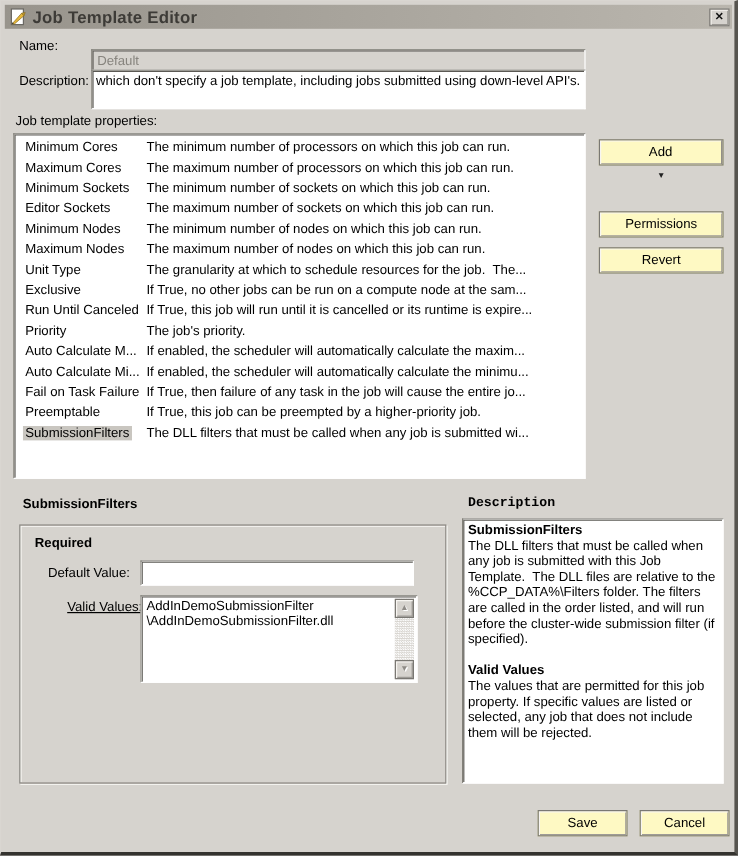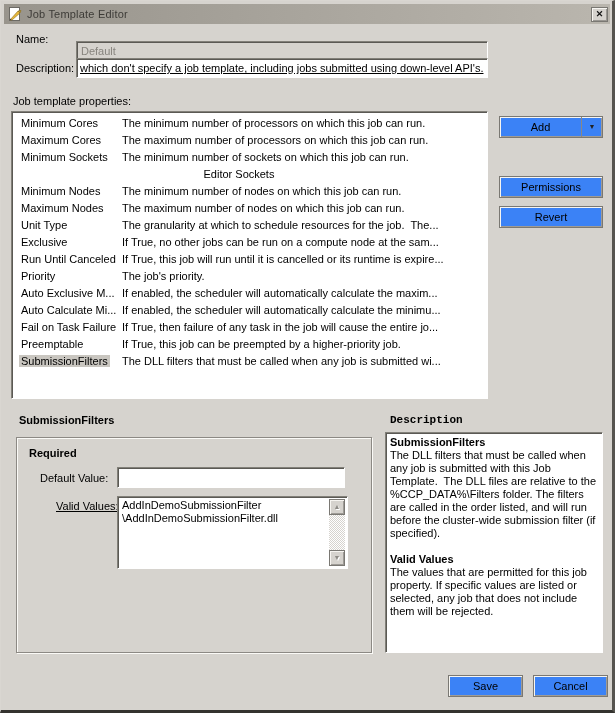--- a/index.html
+++ b/index.html
@@ -12,57 +12,58 @@
     border-right:3px solid #56544f; border-bottom:3px solid #34332f;
   }
 
   
   .titlebar {
     position:absolute; left:3px; top:3px; right:2px; height:20px;
     background:linear-gradient(90deg,#98948c,#bab6ae);
     display:flex; align-items:center; padding:0 2px 0 3px;
   }
   .titlebar .title {
-    flex:1; font-weight:normal; color:#3d3b37; padding-left:4px; font-size:11px; letter-spacing:.2px;
+    flex:1; font-weight:bold; color:#3d3b37; padding-left:4px; font-size:14px; letter-spacing:.2px;
   }
   .tb-icon { width:16px; height:16px; display:block; }
   .close-btn {
     width:17px; height:15px; background:#d6d3ce; border:1px solid #7a7873;
     box-shadow: inset 1px 1px 0 #f7f5f1, inset -1px -1px 0 #9a9792;
     font-size:9px; font-weight:bold; line-height:12px; text-align:center; color:#111;
     cursor:default; font-family:"Liberation Sans",sans-serif;
   }
 
   
   .sunken {
     border-top:1px solid #828079; border-left:1px solid #828079;
     border-bottom:1px solid #ffffff; border-right:1px solid #ffffff;
     box-shadow: inset 1px 1px 0 #5b5954;
     background:#fff;
   }
   .btn {
-    position:absolute; background:#3b82f6; border:1px solid #7a7873;
+    position:absolute; background:#fef9c3; border:1px solid #7a7873;
     box-shadow: inset 1px 1px 0 #f7f5f1, inset -1px -1px 0 #9e9b96;
     font-size:11px; text-align:center; color:#000; cursor:default;
     font-family:"Liberation Sans",sans-serif;
+    flex-direction:column;
   }
   .label { position:absolute; white-space:nowrap; }
   .bold { font-weight:bold; }
 
   
   #name-label { left:15px; top:32px; }
   #name-field {
     position:absolute; left:75px; top:28px; width:412px; height:21px;
     background:#d6d3ce; color:#87847e; line-height:18px; padding-left:4px;
     overflow:hidden; white-space:nowrap;margin-top:12px;
   }
   #desc-label { left:15px; top:61px; }
   #desc-field {
-    position:absolute; left:75px; top:57px; width:412px; height:20px;
-    line-height:18px; padding-left:3px; overflow:hidden; white-space:nowrap;text-decoration:underline;
+    position:absolute; left:75px; top:57px; width:412px; height:33px;
+    line-height:18px; padding-left:3px; overflow:hidden; white-space:nowrap;
   }
 
   
   #props-label { left:12px; top:94px; }
   #prop-list {
     position:absolute; left:10px; top:110px; width:477px; height:288px;
     overflow:hidden; padding-top:3px;
   }
   .prop-row { display:flex; height:17px; line-height:17px; padding-left:7px; cursor:default;justify-content:center; }
   .prop-name { flex:0 0 103px; overflow:hidden; white-space:pre; }
@@ -153,20 +154,21 @@
         <div class="prop-desc">The maximum number of processors on which this job can run.</div>
       </div>
 
       <div class="prop-row">
         <div class="prop-name"><span>Minimum Sockets</span></div>
         <div class="prop-desc">The minimum number of sockets on which this job can run.</div>
       </div>
 
       <div class="prop-row">
         <div class="prop-name"><span>Editor Sockets</span></div>
+        <div class="prop-desc">The maximum number of sockets on which this job can run.</div>
       </div>
 
       <div class="prop-row">
         <div class="prop-name"><span>Minimum Nodes</span></div>
         <div class="prop-desc">The minimum number of nodes on which this job can run.</div>
       </div>
 
       <div class="prop-row">
         <div class="prop-name"><span>Maximum Nodes</span></div>
         <div class="prop-desc">The maximum number of nodes on which this job can run.</div>
@@ -186,21 +188,21 @@
         <div class="prop-name"><span>Run Until Canceled</span></div>
         <div class="prop-desc">If True, this job will run until it is cancelled or its runtime is expire...</div>
       </div>
 
       <div class="prop-row">
         <div class="prop-name"><span>Priority</span></div>
         <div class="prop-desc">The job's priority.</div>
       </div>
 
       <div class="prop-row">
-        <div class="prop-name"><span>Auto Exclusive M...</span></div>
+        <div class="prop-name"><span>Auto Calculate M...</span></div>
         <div class="prop-desc">If enabled, the scheduler will automatically calculate the maxim...</div>
       </div>
 
       <div class="prop-row">
         <div class="prop-name"><span>Auto Calculate Mi...</span></div>
         <div class="prop-desc">If enabled, the scheduler will automatically calculate the minimu...</div>
       </div>
 
       <div class="prop-row">
         <div class="prop-name"><span>Fail on Task Failure</span></div>

